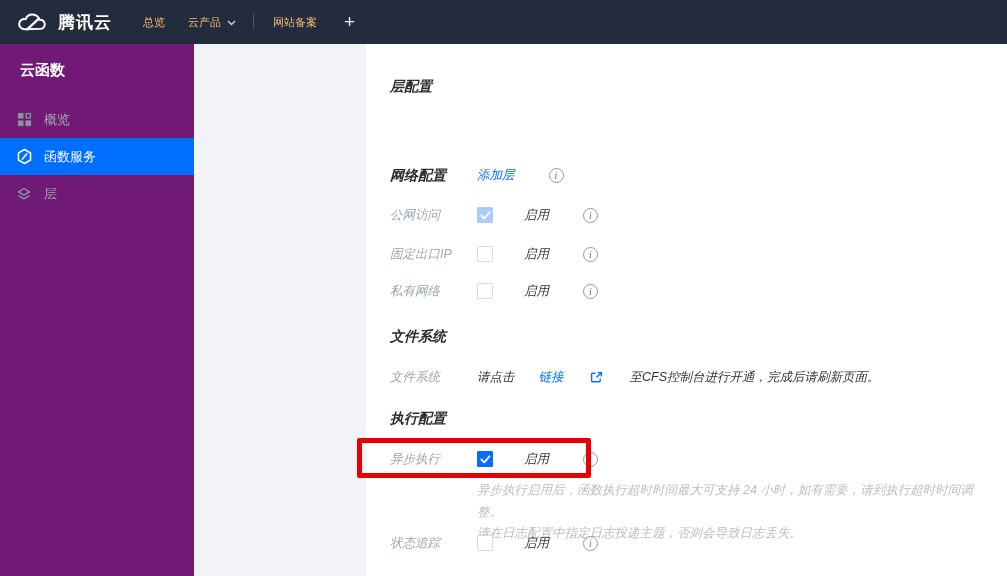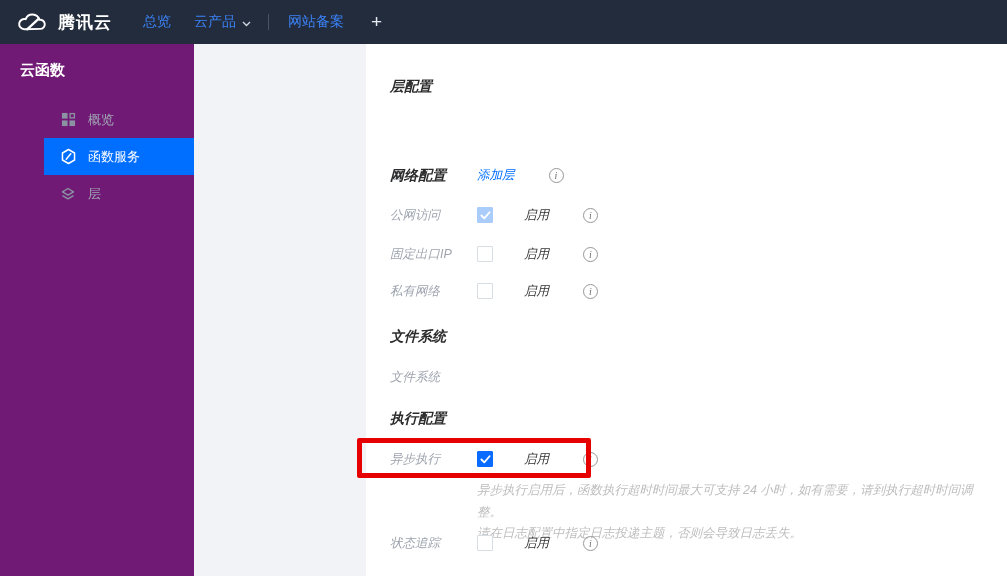--- a/index.html
+++ b/index.html
@@ -9,35 +9,35 @@
     font-size:12.5px; color:#333; background:#fff; position:relative;
   }
 
   
   .topbar {
     position:absolute; left:0; top:0; width:1007px; height:44px;
     background:#232c3d; display:flex; align-items:center; z-index:5;
   }
   .brand { display:flex; align-items:center; margin-left:16px; cursor:pointer; }
   .brand-name { color:#fff; font-size:17px; font-weight:600; margin-left:9px; letter-spacing:1px; }
-  .topnav-item { color:#3b82f6; font-size:14px; cursor:pointer; display:flex; align-items:center; }
+  .topnav-item { color:#fdba74; font-size:11px; cursor:pointer; display:flex; align-items:center; }
   .tn-overview { margin-left:31px; }
   .tn-products { margin-left:23px; }
   .caret { margin-left:6px; display:inline-block; }
   .topnav-divider { width:1px; height:16px; background:#4a5367; margin-left:17px; }
   .tn-icp { margin-left:19px; }
   .tn-plus { margin-left:27px; font-size:19px; font-weight:300; color:#e4e8ef; }
 
   
   .sidebar {
     position:absolute; left:0; top:44px; width:194px; height:532px;
     background:#701a75;
   }
   .sidebar-title { color:#fff; font-size:15px; font-weight:700; margin:17px 0 0 20px; height:21px; }
-  .side-menu { margin-top:19px;padding-left:44px; }
+  .side-menu { margin-top:19px; }
   .side-item {
     height:37px; display:flex; align-items:center; padding-left:15px;
     color:#a2a9b6; font-size:13px; cursor:pointer;
   }
   .side-item .side-icon { width:18px; height:18px; margin-right:11px; display:flex; align-items:center; justify-content:center; }
   .side-item.selected { background:#006eff; color:#fff; }
 
   
   .gray-panel { position:absolute; left:194px; top:44px; width:172px; height:532px; background:#f2f3f6; }
 
@@ -185,20 +185,31 @@
       <span class="checkbox"></span>
       <span class="enable-label">启用</span>
       <span class="info-icon">i</span>
     </div>
   </div>
 
   <div class="sec-heading" style="top:284px;">文件系统</div>
 
   <div class="row" style="top:322px;">
     <div class="row-label">文件系统</div>
+    <div class="row-value" style="color:#333;">
+      <span>请点击</span>
+        <span class="link">链接</span>
+      <span class="ext-icon">
+        <svg width="13" height="13" viewBox="0 0 13 13" fill="none">
+          <path d="M5.4 2.2 H2.6 a1 1 0 0 0 -1 1 v6.6 a1 1 0 0 0 1 1 h6.6 a1 1 0 0 0 1 -1 V7.6" stroke="#006eff" stroke-width="1.4"></path>
+          <path d="M7.6 1.6 h3.8 v3.8 M11 2 L6.4 6.6" stroke="#006eff" stroke-width="1.4"></path>
+        </svg>
+      </span>
+      <span>至CFS控制台进行开通，完成后请刷新页面。</span>
+    </div>
   </div>
 
   <div class="sec-heading" style="top:366px;">执行配置</div>
 
   <div class="row" style="top:404px;">
     <div class="row-label">异步执行</div>
     <div class="row-value">
       <span class="checkbox checked">
         <svg width="11" height="9" viewBox="0 0 13 11" fill="none">
             <path d="M1.5 5.5 L5 9 L11.5 1.5" stroke="#fff" stroke-width="2.2" stroke-linecap="round" stroke-linejoin="round"></path>

